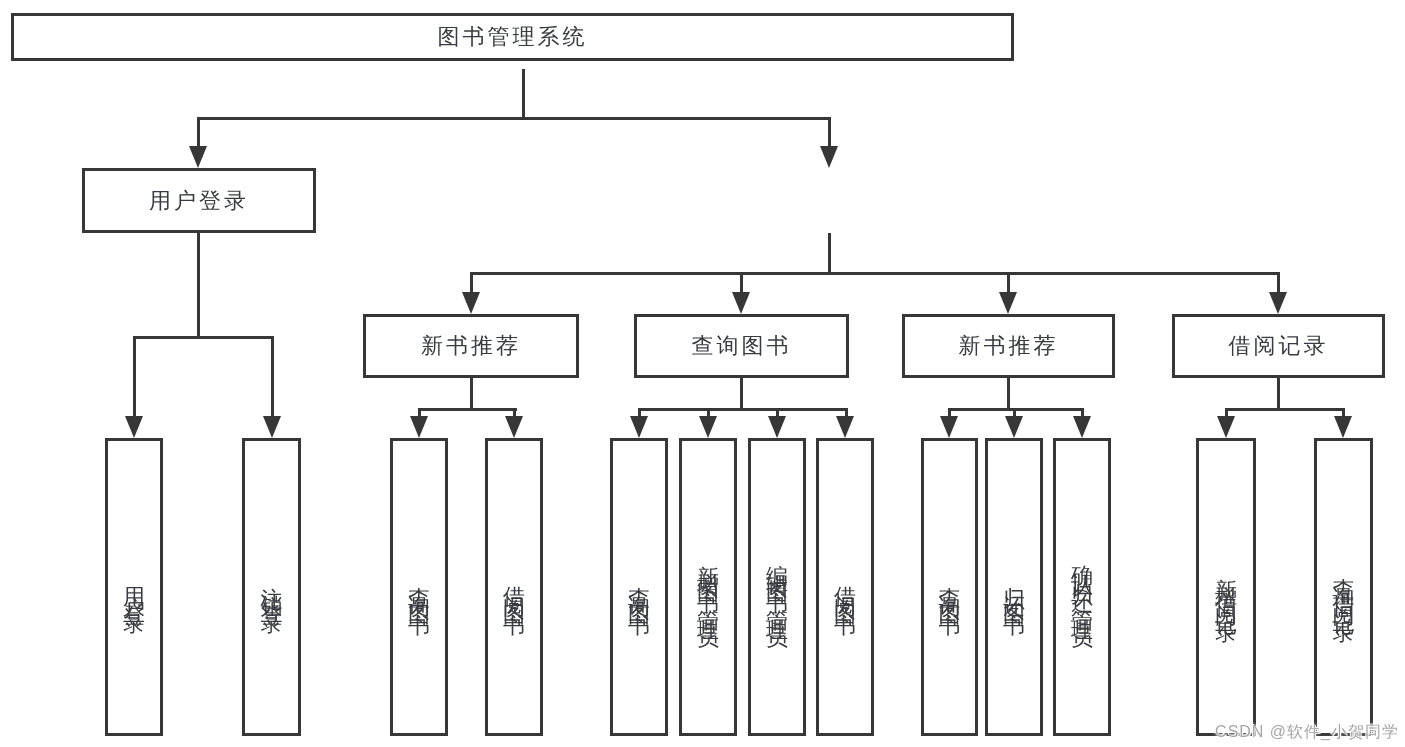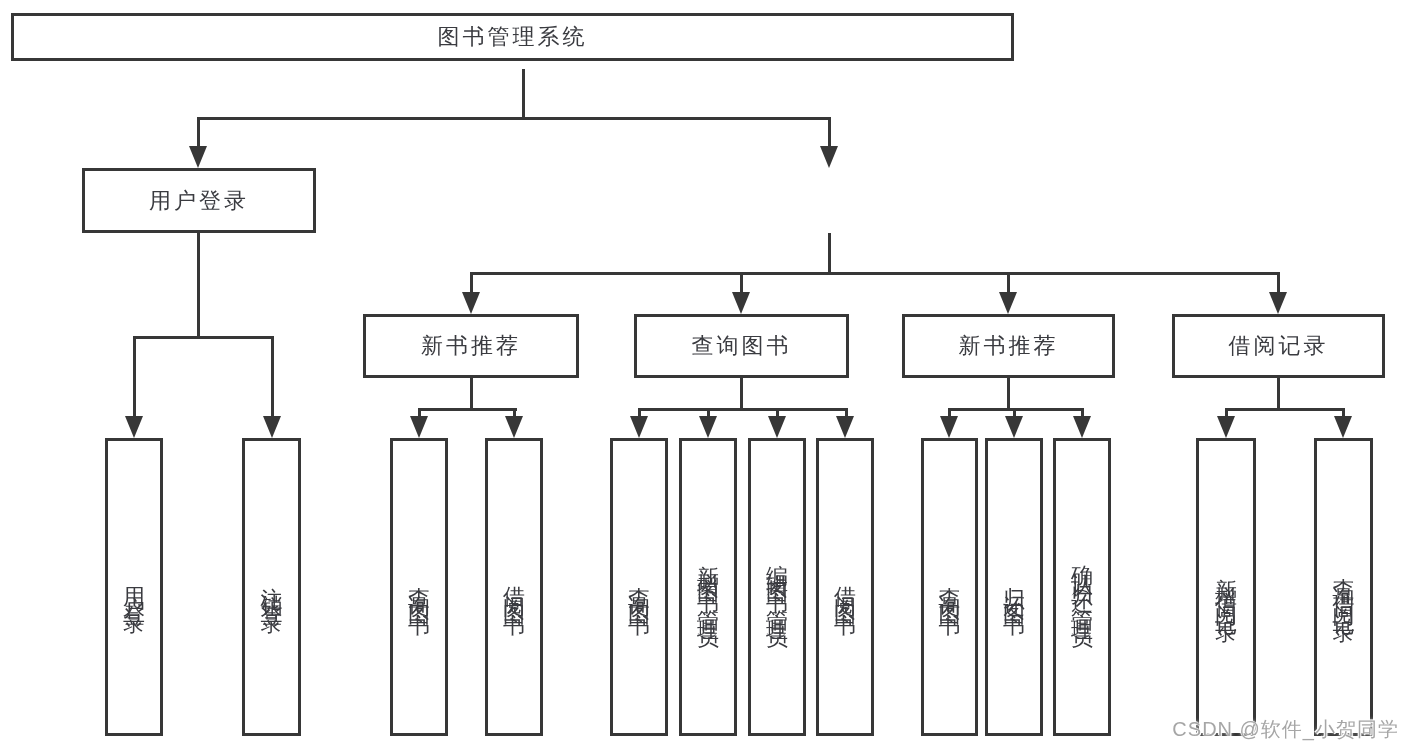--- a/index.html
+++ b/index.html
@@ -23,21 +23,21 @@
   .vline,.hline{position:absolute;background:#373737;}
   .vline{width:3px;}
   .hline{height:3px;}
   .arrow{
     position:absolute;width:0;height:0;
     border-left:9px solid transparent;border-right:9px solid transparent;
     border-top:22px solid #373737;
   }
   .watermark{
     position:absolute;right:6px;bottom:4px;z-index:5;
-    color:#a6a6a6;font-size:20px;letter-spacing:1px;
+    color:#a6a6a6;font-size:16px;letter-spacing:1px;
     text-shadow:0 0 2px #ffffff,0 0 4px #ffffff,1px 1px 0 #ffffff,-1px -1px 0 #ffffff;
   }
 </style>
 </head>
 <body>
 
 <div class="diagram">
 
   <div>
 

